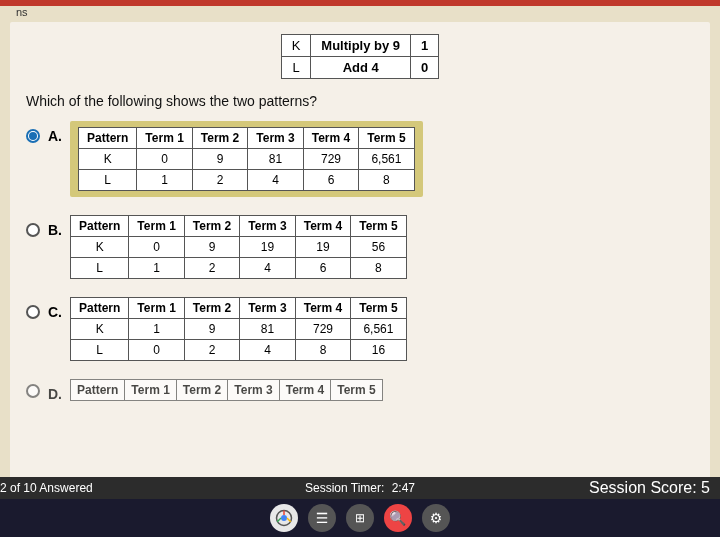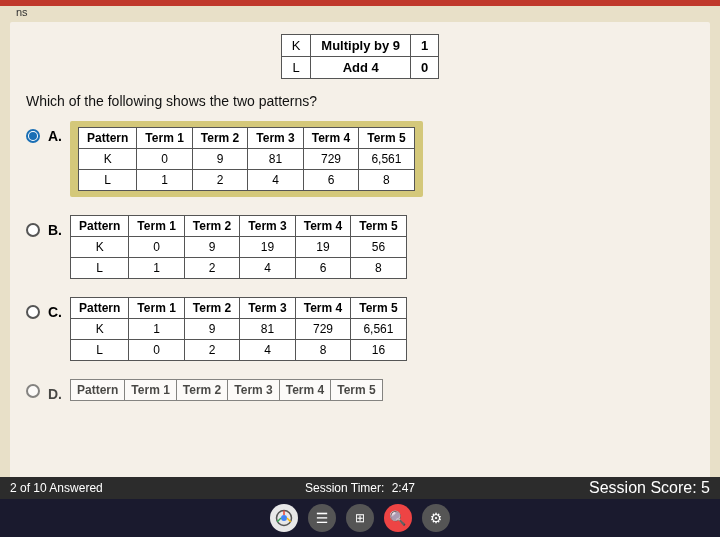--- a/index.html
+++ b/index.html
@@ -330,21 +330,21 @@
             <th>Term 5</th>
           </tr>
         </thead>
       </table>
     </div>
   </div>
 
 </div>
 
 <div style="position:absolute; bottom:38px; left:0; right:0; background:#2c2c2c; height:22px; display:flex; align-items:center; justify-content:center;">
-  <span style="color:white; font-size:12px; position:absolute; left:10px;">2 of 10 Answered</span>
+  <span style="color:white; font-size:12px; position:absolute; left:0;">2 of 10 Answered</span>
   <span style="color:white; font-size:12px;">
     <span>Session Timer:</span>
     <span style="margin-left:4px;">2:47</span>
   </span>
   <span style="color:white; font-size:16px; position:absolute; right:10px;">
     <span>Session Score:</span>
     <span>5</span>
   </span>
 </div>
 

